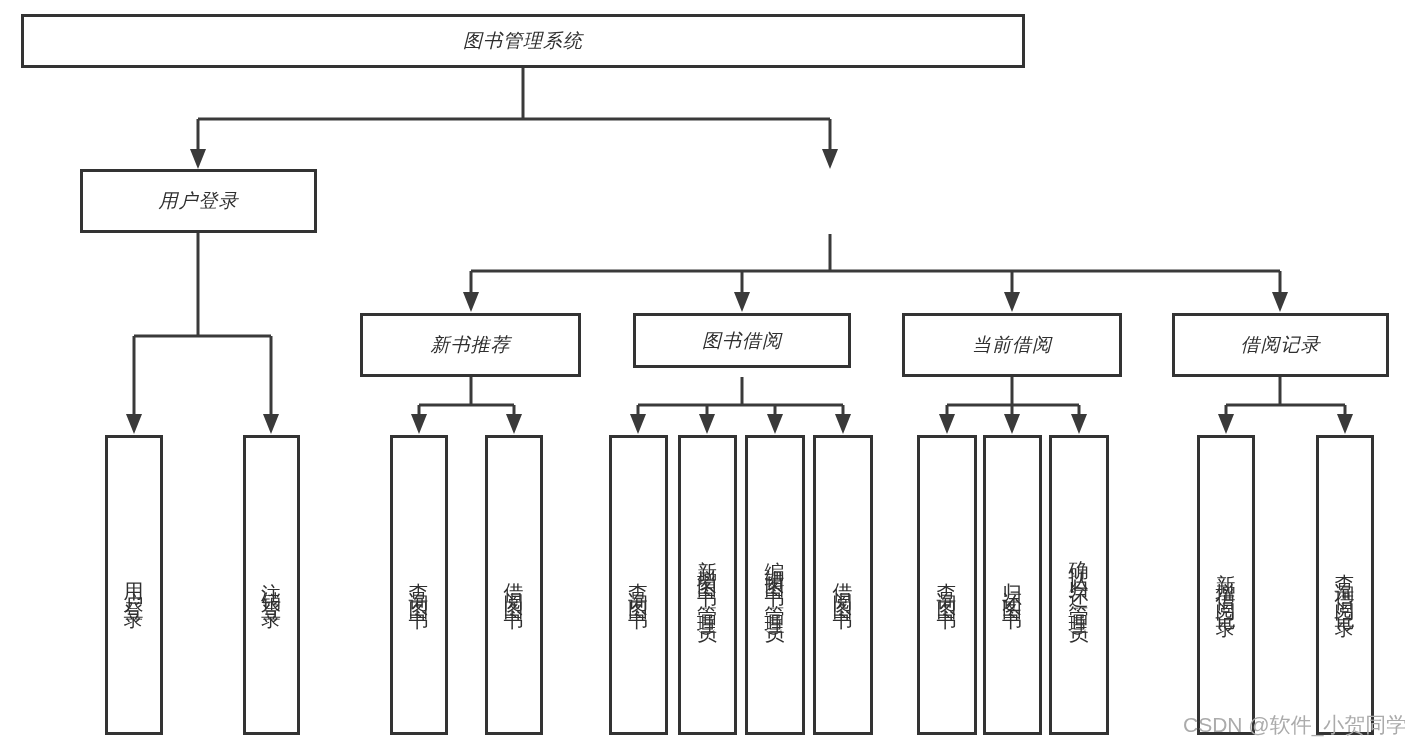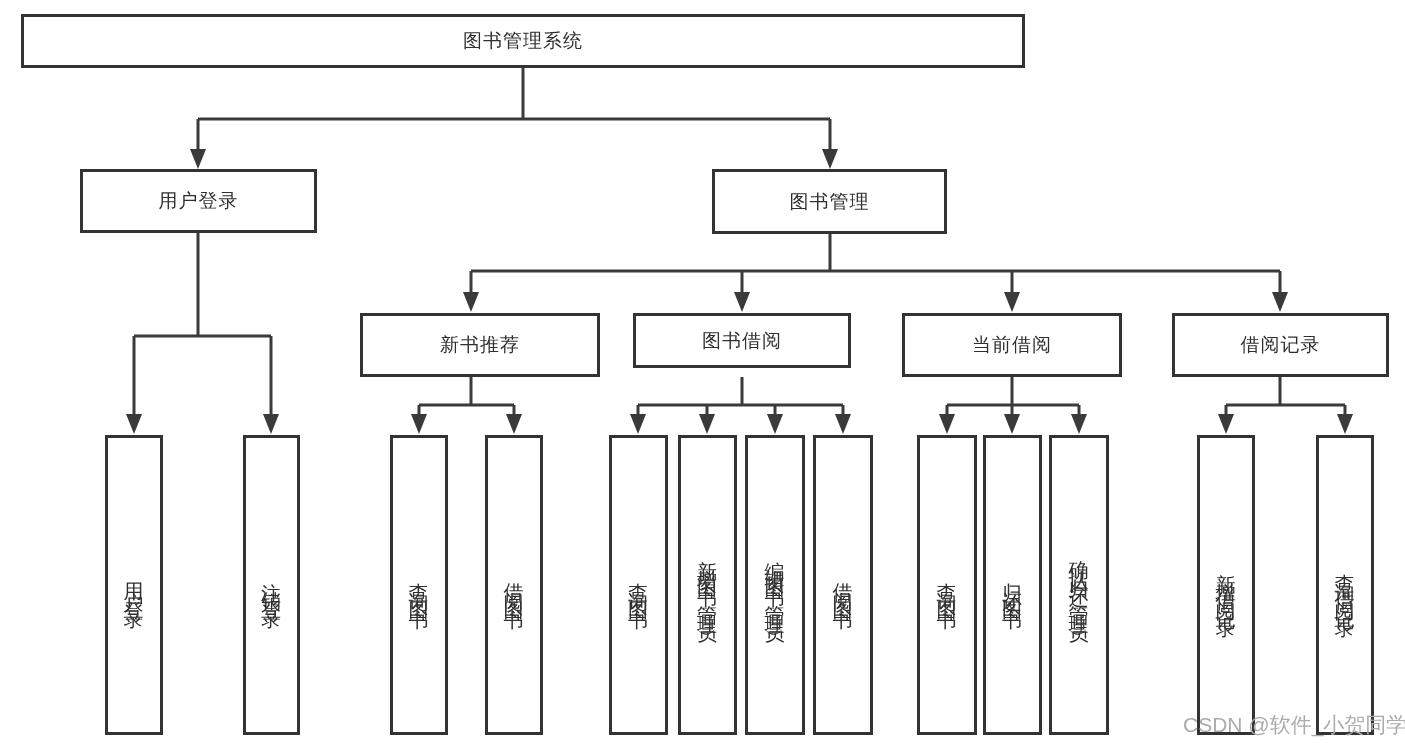--- a/index.html
+++ b/index.html
@@ -16,20 +16,21 @@
     border:3px solid #333333;
     box-sizing:border-box;
     display:flex;align-items:center;justify-content:center;
     z-index:2;
   }
   .node .lbl{
     font-size:19px;
     color:#2f2f2f;
     letter-spacing:1px;
     white-space:nowrap;
+    font-style:italic;
   }
   .node.v .vlbl{
     writing-mode:vertical-rl;
     text-orientation:mixed;
     font-size:20px;
     color:#2f2f2f;
     letter-spacing:9px;
     line-height:1.1;
   }
   svg.connectors{
@@ -115,25 +116,22 @@
     </g>
   </svg>
 
   <div class="node h" style="left:21px;top:14px;width:1004px;height:54px">
     <span class="lbl">图书管理系统</span>
   </div>
 
   <div class="node h" style="left:80px;top:169px;width:237px;height:64px">
     <span class="lbl">用户登录</span>
   </div>
-  <div class="node h" style="left:712px;top:169px;width:235px;height:65px">
-    <span class="lbl">图书管理</span>
-  </div>
 
-  <div class="node h" style="left:360px;top:313px;width:240px;height:64px">
+  <div class="node h" style="left:360px;top:313px;width:221px;height:64px">
     <span class="lbl">新书推荐</span>
   </div>
   <div class="node h" style="left:633px;top:313px;width:218px;height:55px">
     <span class="lbl">图书借阅</span>
   </div>
   <div class="node h" style="left:1172px;top:313px;width:217px;height:64px">
     <span class="lbl">借阅记录</span>
   </div>
   <div class="node h" style="left:902px;top:313px;width:220px;height:64px">
     <span class="lbl">当前借阅</span>

